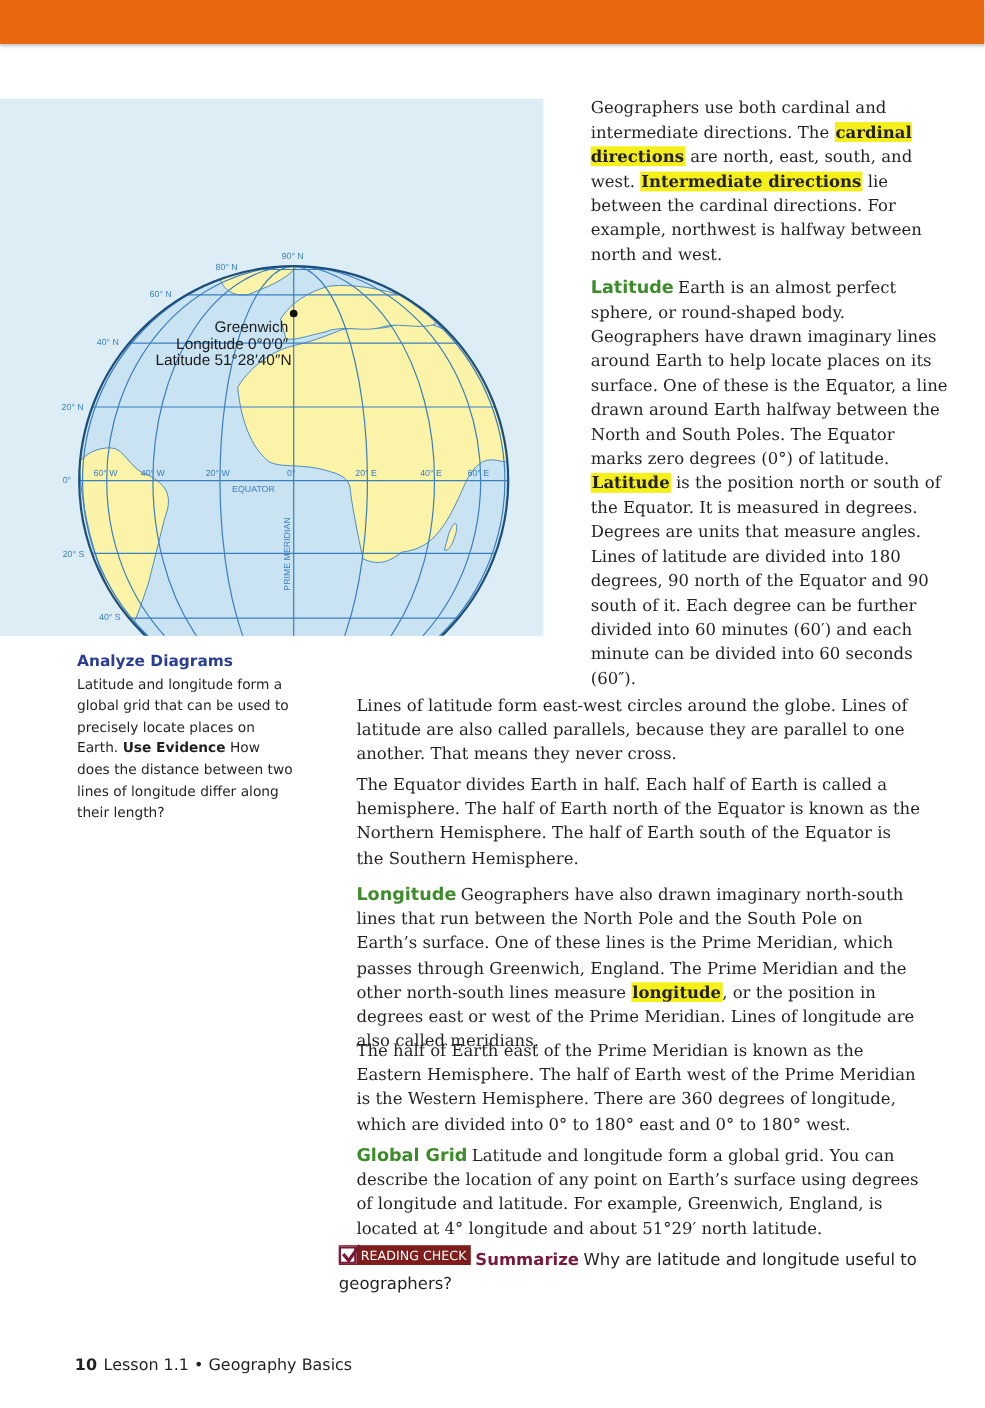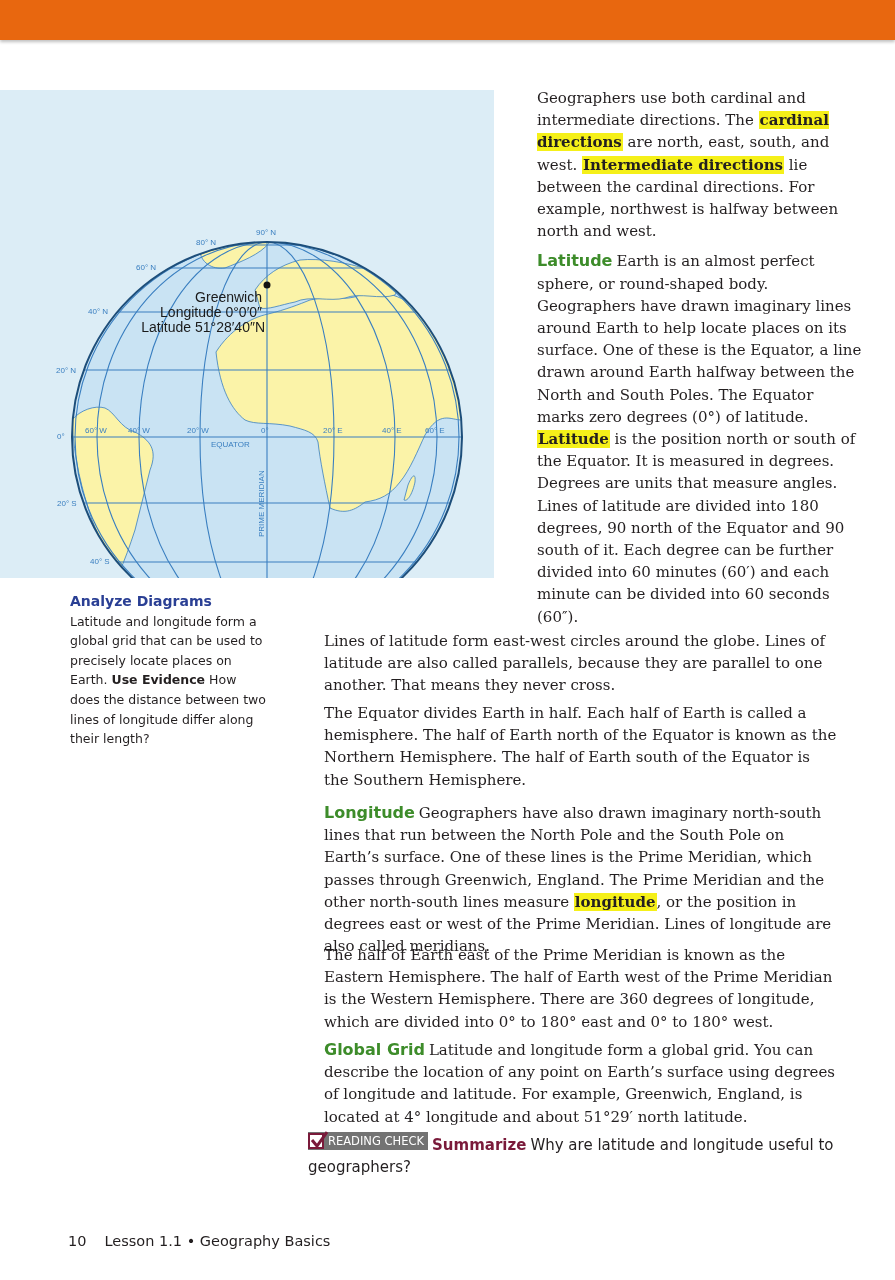--- a/index.html
+++ b/index.html
@@ -22,29 +22,29 @@
   .hl { background:#f5f019; font-weight:bold; padding:0 1px; }
   .head { color:#3d8c2a; font-family:"DejaVu Sans", sans-serif; font-weight:bold; font-size:16px; margin-right:4px; }
 
   .analyze { position:absolute; left:70px; top:592px; width:200px; font-family:"DejaVu Sans", sans-serif;
              font-size:12.5px; line-height:19.6px; color:#231f20; }
   .analyze .ttl { color:#2a3f94; font-weight:bold; font-size:14px; display:block; }
   .analyze b { font-weight:bold; }
 
   .rc { position:absolute; left:308px; top:1132px; width:545px; font-family:"DejaVu Sans", sans-serif;
         font-size:15px; line-height:22px; }
-  .rc-badge { display:inline-flex; align-items:center; background:#737373; color:#fff; font-size:11.5px;
+  .rc-badge { display:inline-flex; align-items:center; background:#7f1d1d; color:#fff; font-size:11.5px;
               height:18px; padding:0 4px 0 0; vertical-align:1px; }
   .rc-box { display:inline-block; width:16px; height:16px; border:2px solid #7a1a3a; background:#fff;
             position:relative; margin-right:4px; box-sizing:border-box; }
   .rc-box svg { position:absolute; left:0; top:-4px; }
   .rc .sum { color:#7a1a3a; font-weight:bold; margin:0 4px; }
 
   .footer { position:absolute; left:68px; top:1233px; font-family:"DejaVu Sans", sans-serif; font-size:14.5px; }
-  .footer .pg { font-weight:normal; margin-right:18px; }
+  .footer .pg { font-weight:bold; margin-right:6px; }
 </style>
 </head>
 <body>
 
 <div class="topbar"></div>
 
 <div class="fig">
   <svg width="494" height="464" viewBox="0 24 494 464">
     <defs>
       <clipPath id="gclip">

